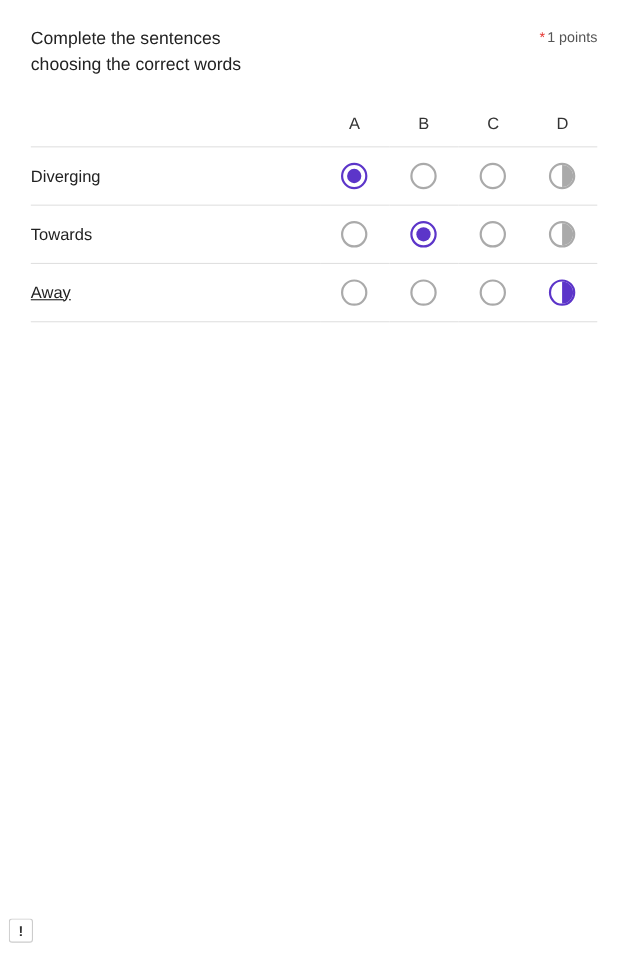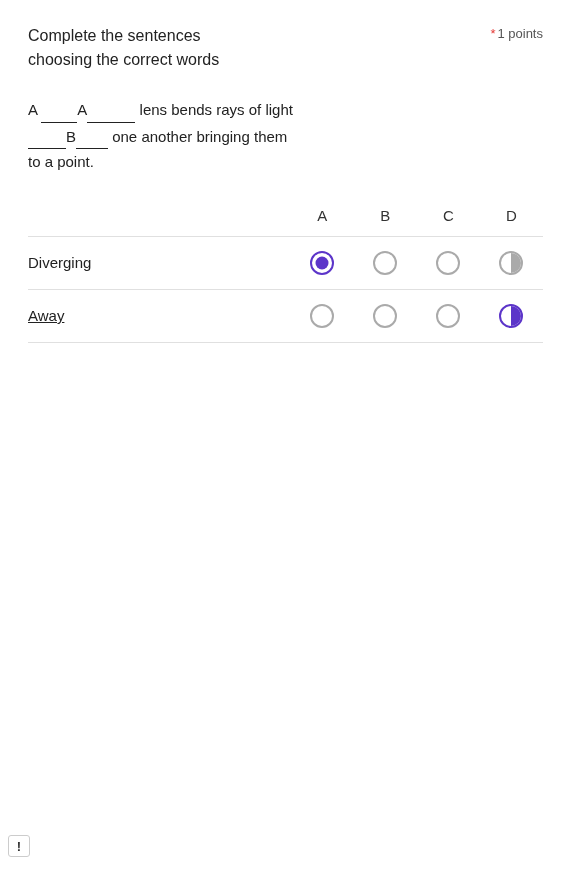--- a/index.html
+++ b/index.html
@@ -192,27 +192,20 @@
 
   <div class="question-header">
     <div class="question-title">
       Complete the sentences<br>choosing the correct words
     </div>
     <div class="points-badge">
       <span class="points-star">*</span><span>1 points</span>
     </div>
   </div>
 
-  <div class="sentence-block">
-    <span>
-      A <span class="blank" style="min-width:36px;">&nbsp;</span>A<span class="blank" style="min-width:48px;">&nbsp;</span> lens bends rays of light<br>
-      <span class="blank" style="min-width:38px;">&nbsp;</span>B<span class="blank" style="min-width:32px;">&nbsp;</span> one another bringing them<br>
-      to a point.
-    </span>
-  </div>
 
 
   <div class="table-section">
     <table class="radio-table">
       <thead>
         <tr>
           <th></th>
           <th>A</th>
           <th>B</th>
           <th>C</th>
@@ -231,20 +224,35 @@
           </td>
           <td>
             <span class="radio-circle"></span>
           </td>
           <td>
             <span class="radio-circle partial"></span>
           </td>
         </tr>
 
 
+        <tr>
+          <td>Towards</td>
+          <td>
+            <span class="radio-circle"></span>
+          </td>
+          <td>
+            <span class="radio-circle selected"></span>
+          </td>
+          <td>
+            <span class="radio-circle"></span>
+          </td>
+          <td>
+            <span class="radio-circle partial"></span>
+          </td>
+        </tr>
 
         <tr>
           <td>Away</td>
           <td>
             <span class="radio-circle"></span>
           </td>
           <td>
             <span class="radio-circle"></span>
           </td>
           <td>

